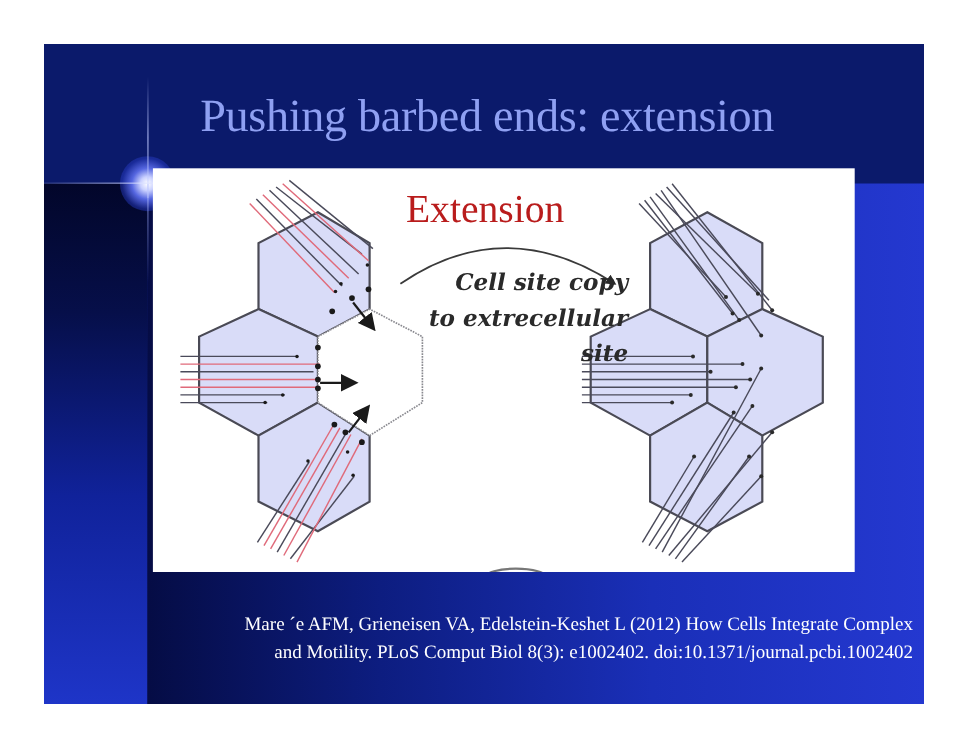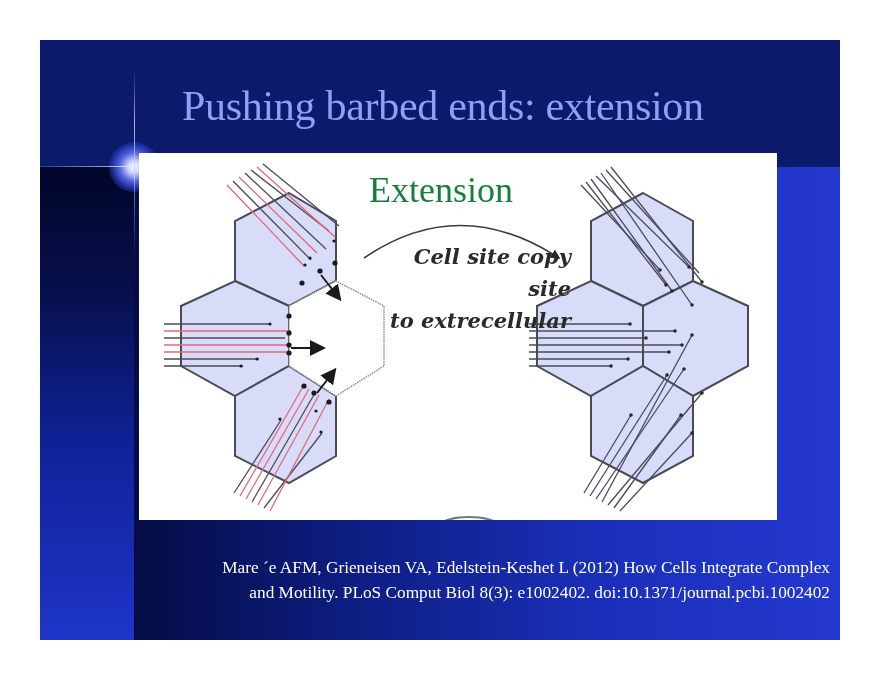--- a/index.html
+++ b/index.html
@@ -44,21 +44,21 @@
     margin: 0; font-weight: normal; padding-left: 48px;
   }
   .figure {
     position: absolute; left: 99px; top: 113px; width: 638px; height: 367px;
     background: #ffffff; overflow: hidden;
   }
   .figure svg { position: absolute; left: 0; top: 0; }
   .fig-title {
     position: absolute; left: 230px; top: 16px;
     font-family: "Liberation Serif", "DejaVu Serif", serif;
-    font-size: 36px; color: #15803d;
+    font-size: 36px; color: #b91c1c;
   }
   .fig-caption {
     position: absolute; left: 222px; top: 88px; width: 210px; text-align: right;
     font-family: "DejaVu Serif", "Liberation Serif", serif; font-style: italic; font-weight: bold;
     font-size: 21px; line-height: 32px; color: #2a2a2a;
   }
   .citation {
     position: absolute; left: 20px; top: 516px; width: 770px;
     font-family: "Liberation Serif", "DejaVu Serif", serif;
     font-size: 17.3px; line-height: 24.5px; color: #ffffff; text-align: right;
@@ -215,22 +215,22 @@
             <circle cx="553" cy="280" r="1.8"></circle>
         </g>
       </g>
 
       <ellipse cx="330" cy="372" rx="28" ry="8" fill="none" stroke="#777" stroke-width="2"></ellipse>
     </svg>
 
     <div class="fig-title">Extension</div>
     <div class="fig-caption">
       <div>Cell site copy</div>
+      <div>to extrecellular</div>
       <div>site</div>
-      <div>to extrecellular</div>
     </div>
   </div>
 
   <div class="citation">
     <span>Mare ´e AFM, Grieneisen VA, Edelstein-Keshet L (2012) How Cells Integrate Complex</span>
     <span>and Motility. PLoS Comput Biol 8(3): e1002402. doi:10.1371/journal.pcbi.1002402</span>
   </div>
 </div>
 
 </body></html>

